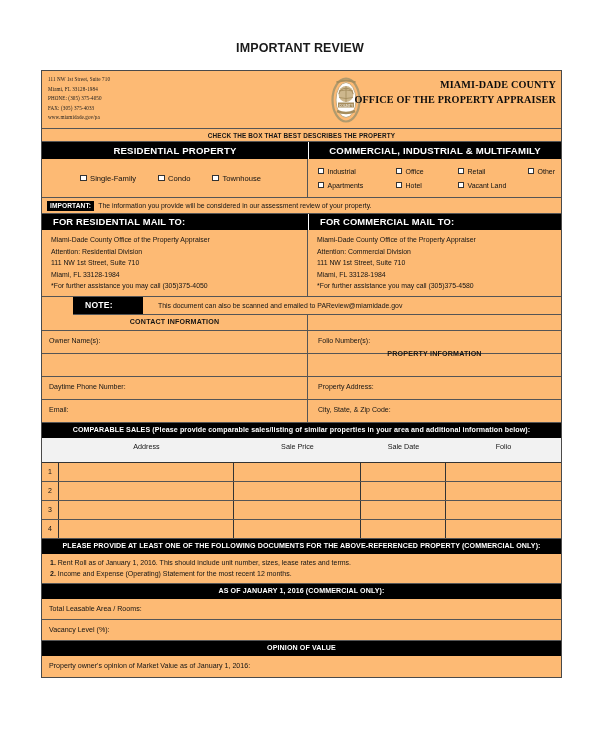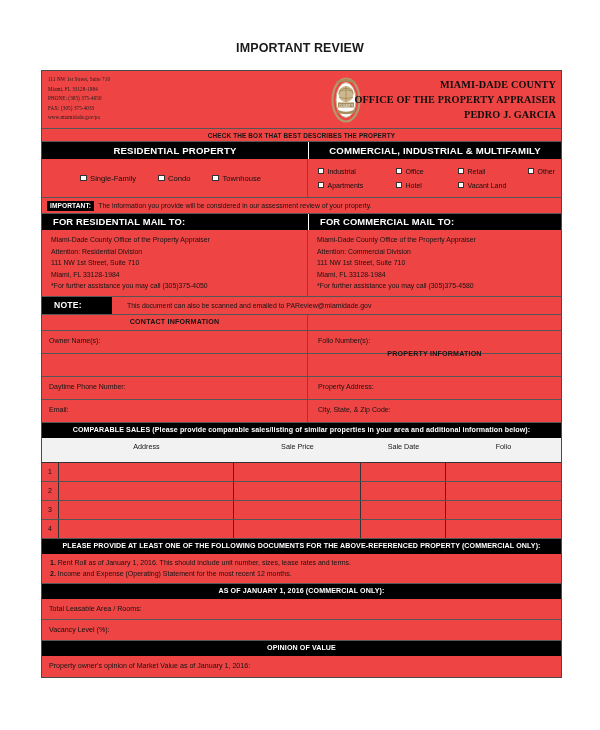--- a/index.html
+++ b/index.html
@@ -37,21 +37,21 @@
   }
 
   
   .form {
     position: absolute;
     left: 41px;
     top: 70px;
     width: 521px;
     border: 1px solid #4a4a4a;
     box-sizing: border-box;
-    background: #ef4444;
+    background: #fdba74;
   }
 
   
   .letterhead {
     position: relative;
     height: 58px;
     border-bottom: 1px solid #555;
     box-sizing: border-box;
   }
   .lh-addr {
@@ -229,20 +229,21 @@
   .mb-left  { width: 266px; border-right: 1px solid #555; }
   .mb-right { width: 253px; }
 
   
   .noterow {
     height: 18px;
     border-bottom: 1px solid #555;
     display: flex;
     align-items: flex-end;
     box-sizing: border-box;
+    margin-left: 31px;
   }
   .note-tag {
     background: #000;
     color: #fff;
     width: 70px;
     font-size: 8.6px;
     font-weight: bold;
     line-height: 17px;
     padding-left: 12px;
     box-sizing: border-box;
@@ -390,21 +391,20 @@
         <path d="M8 20.5 Q15 22.5 22 20.5" fill="none" stroke="#9c8455" stroke-width="0.7"></path>
         <rect x="7" y="25.5" width="16" height="5" fill="#a68d5c"></rect>
         <text x="15" y="29.6" font-size="3.4" fill="#ffffff" text-anchor="middle" font-family="Liberation Sans, sans-serif">COUNTY</text>
         <path d="M6 34 Q15 38 24 34" fill="none" stroke="#a68d5c" stroke-width="2.6"></path>
         <path d="M5.5 5.5 Q15 1.5 24.5 5.5" fill="none" stroke="#a68d5c" stroke-width="2.2"></path>
       </svg>
 
       <div class="lh-right">
         <div>MIAMI-DADE COUNTY</div>
         <div>OFFICE OF THE PROPERTY APPRAISER</div>
-        <div>PEDRO J. GARCIA</div>
       </div>
     </div>
 
     <div class="checkbanner">CHECK THE BOX THAT BEST DESCRIBES THE PROPERTY</div>
 
     <div class="blkrow">
       <div class="col-left">RESIDENTIAL PROPERTY</div>
       <div class="col-right">COMMERCIAL, INDUSTRIAL &amp; MULTIFAMILY</div>
     </div>
 

